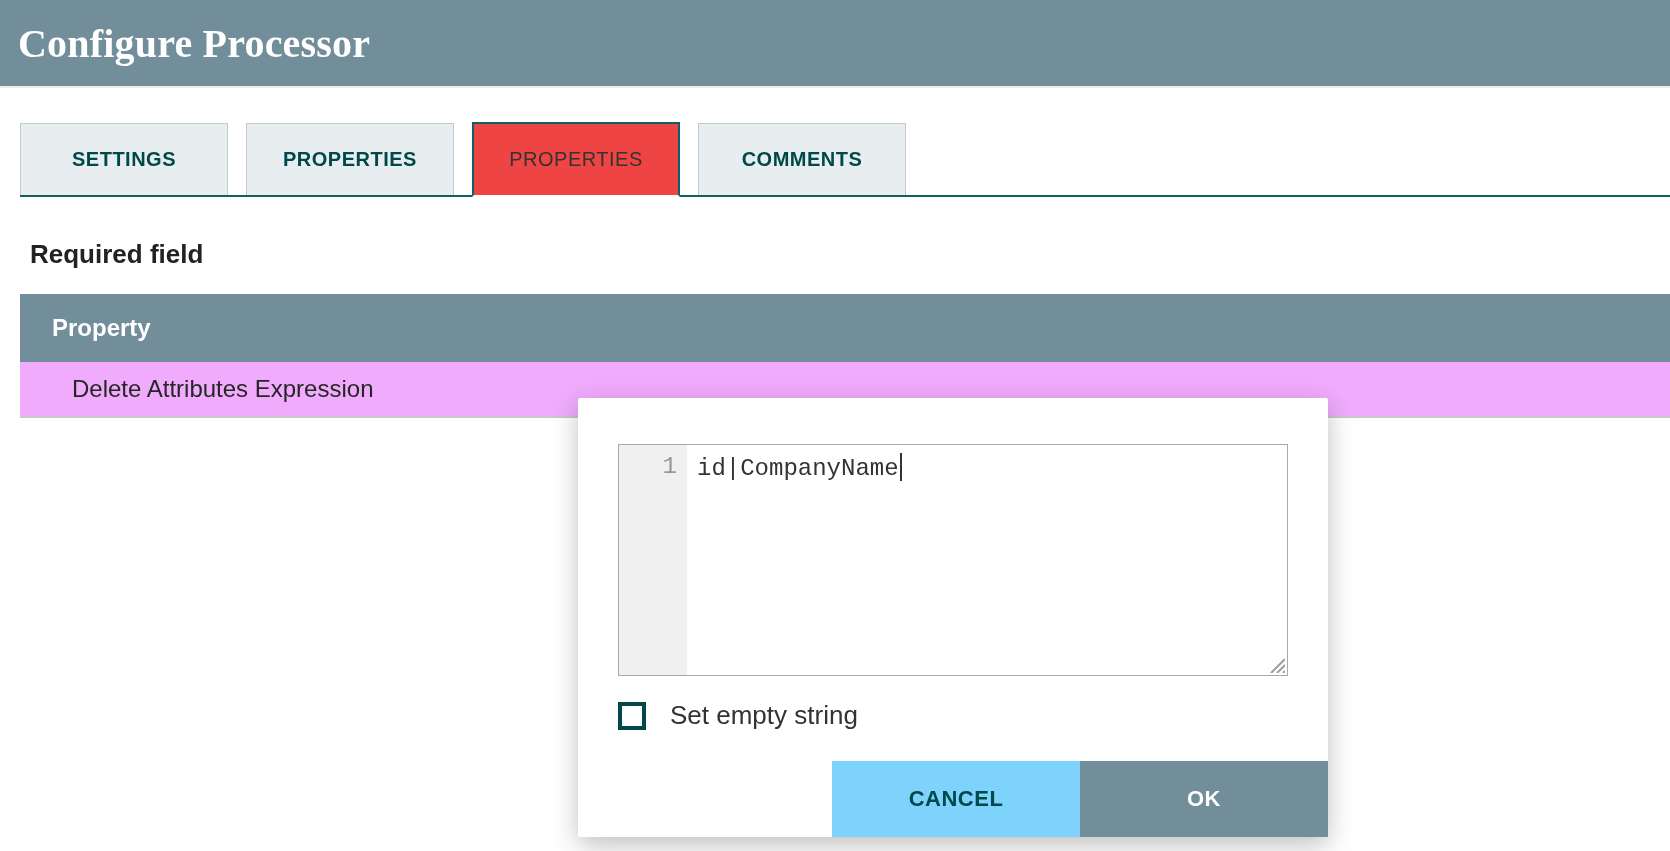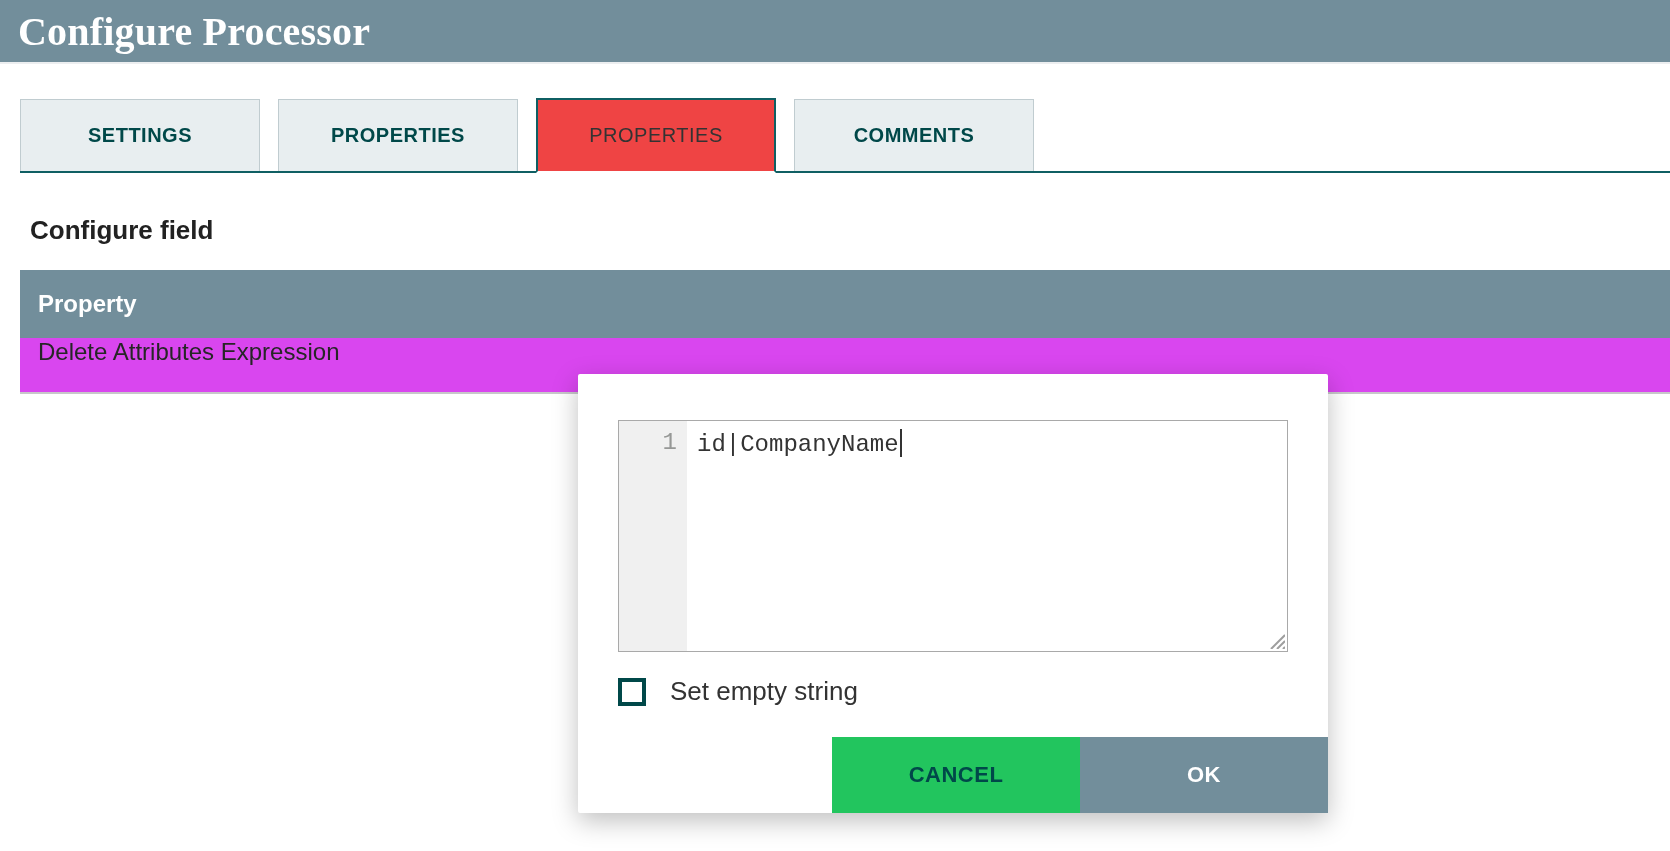--- a/index.html
+++ b/index.html
@@ -8,21 +8,21 @@
     background:#ffffff;
     width:1670px;
     height:851px;
     overflow:hidden;
     color:#333;
   }
 
   
   .header-bar {
     background:#728e9b;
-    height:64px;
+    height:88px;
     display:flex;
     align-items:center;
     padding:0 18px;
     border-bottom:2px solid #eceef0;
   }
   .header-title {
     color:#ffffff;
     font-size:40px;
     font-weight:700;
     letter-spacing:0.2px;
@@ -41,21 +41,21 @@
     background:#e8eef0;
     color:#004849;
     font-weight:700;
     font-size:20px;
     letter-spacing:0.5px;
     padding:24px 0;
     text-align:center;
     border:1px solid #c0ccd0;
     border-bottom:none;
     margin-right:18px;
-    width:240px;
+    width:208px;
     cursor:pointer;
     user-select:none;
   }
   .tab:last-child { margin-right:0; }
   .tab.active {
     background:#ef4444;
     border:2px solid #0f5f63;
     border-bottom:2px solid #ffffff;
     margin-bottom:-2px;
     color:#333;
@@ -70,28 +70,29 @@
     margin:42px 0 24px 10px;
   }
 
   
   .prop-table { width:100%; }
   .prop-header {
     background:#728e9b;
     color:#ffffff;
     font-size:24px;
     font-weight:600;
-    padding:20px 18px;
+    padding:20px 32px;
   }
   .prop-row {
     display:flex;
-    align-items:flex-start;
-    background:#d946ef;
+    align-items:center;
+    background:#f0abfc;
     border-bottom:2px solid #c7c8c9;
     height:56px;
+    padding-left:34px;
   }
   .prop-name {
     font-size:24px;
     color:#262626;
     padding:0 18px;
     flex:0 0 720px;
   }
 
   
   .popup {
@@ -174,40 +175,40 @@
     font-size:22px;
     font-weight:700;
     letter-spacing:0.5px;
     display:flex;
     align-items:center;
     justify-content:center;
     cursor:pointer;
     border:none;
     user-select:none;
   }
-  .btn.secondary { background:#22c55e; color:#004849;text-align:right; }
+  .btn.secondary { background:#7dd3fc; color:#004849;text-align:right; }
   .btn.primary   { background:#728e9b; color:#ffffff; }
 </style>
 </head>
 <body>
 
 <div class="header-bar">
   <div class="header-title">Configure Processor</div>
 </div>
 
 <div class="content">
 
   <div class="tabs">
     <div class="tab">SETTINGS</div>
     <div class="tab">PROPERTIES</div>
     <div class="tab active">PROPERTIES</div>
     <div class="tab">COMMENTS</div>
   </div>
 
-  <div class="required-label">Configure field</div>
+  <div class="required-label">Required field</div>
 
   <div class="prop-table">
     <div class="prop-header">Property</div>
     <div class="prop-row">
       <div class="prop-name">Delete Attributes Expression</div>
     </div>
   </div>
 
   <div class="popup">
     <div class="editor-outer">

